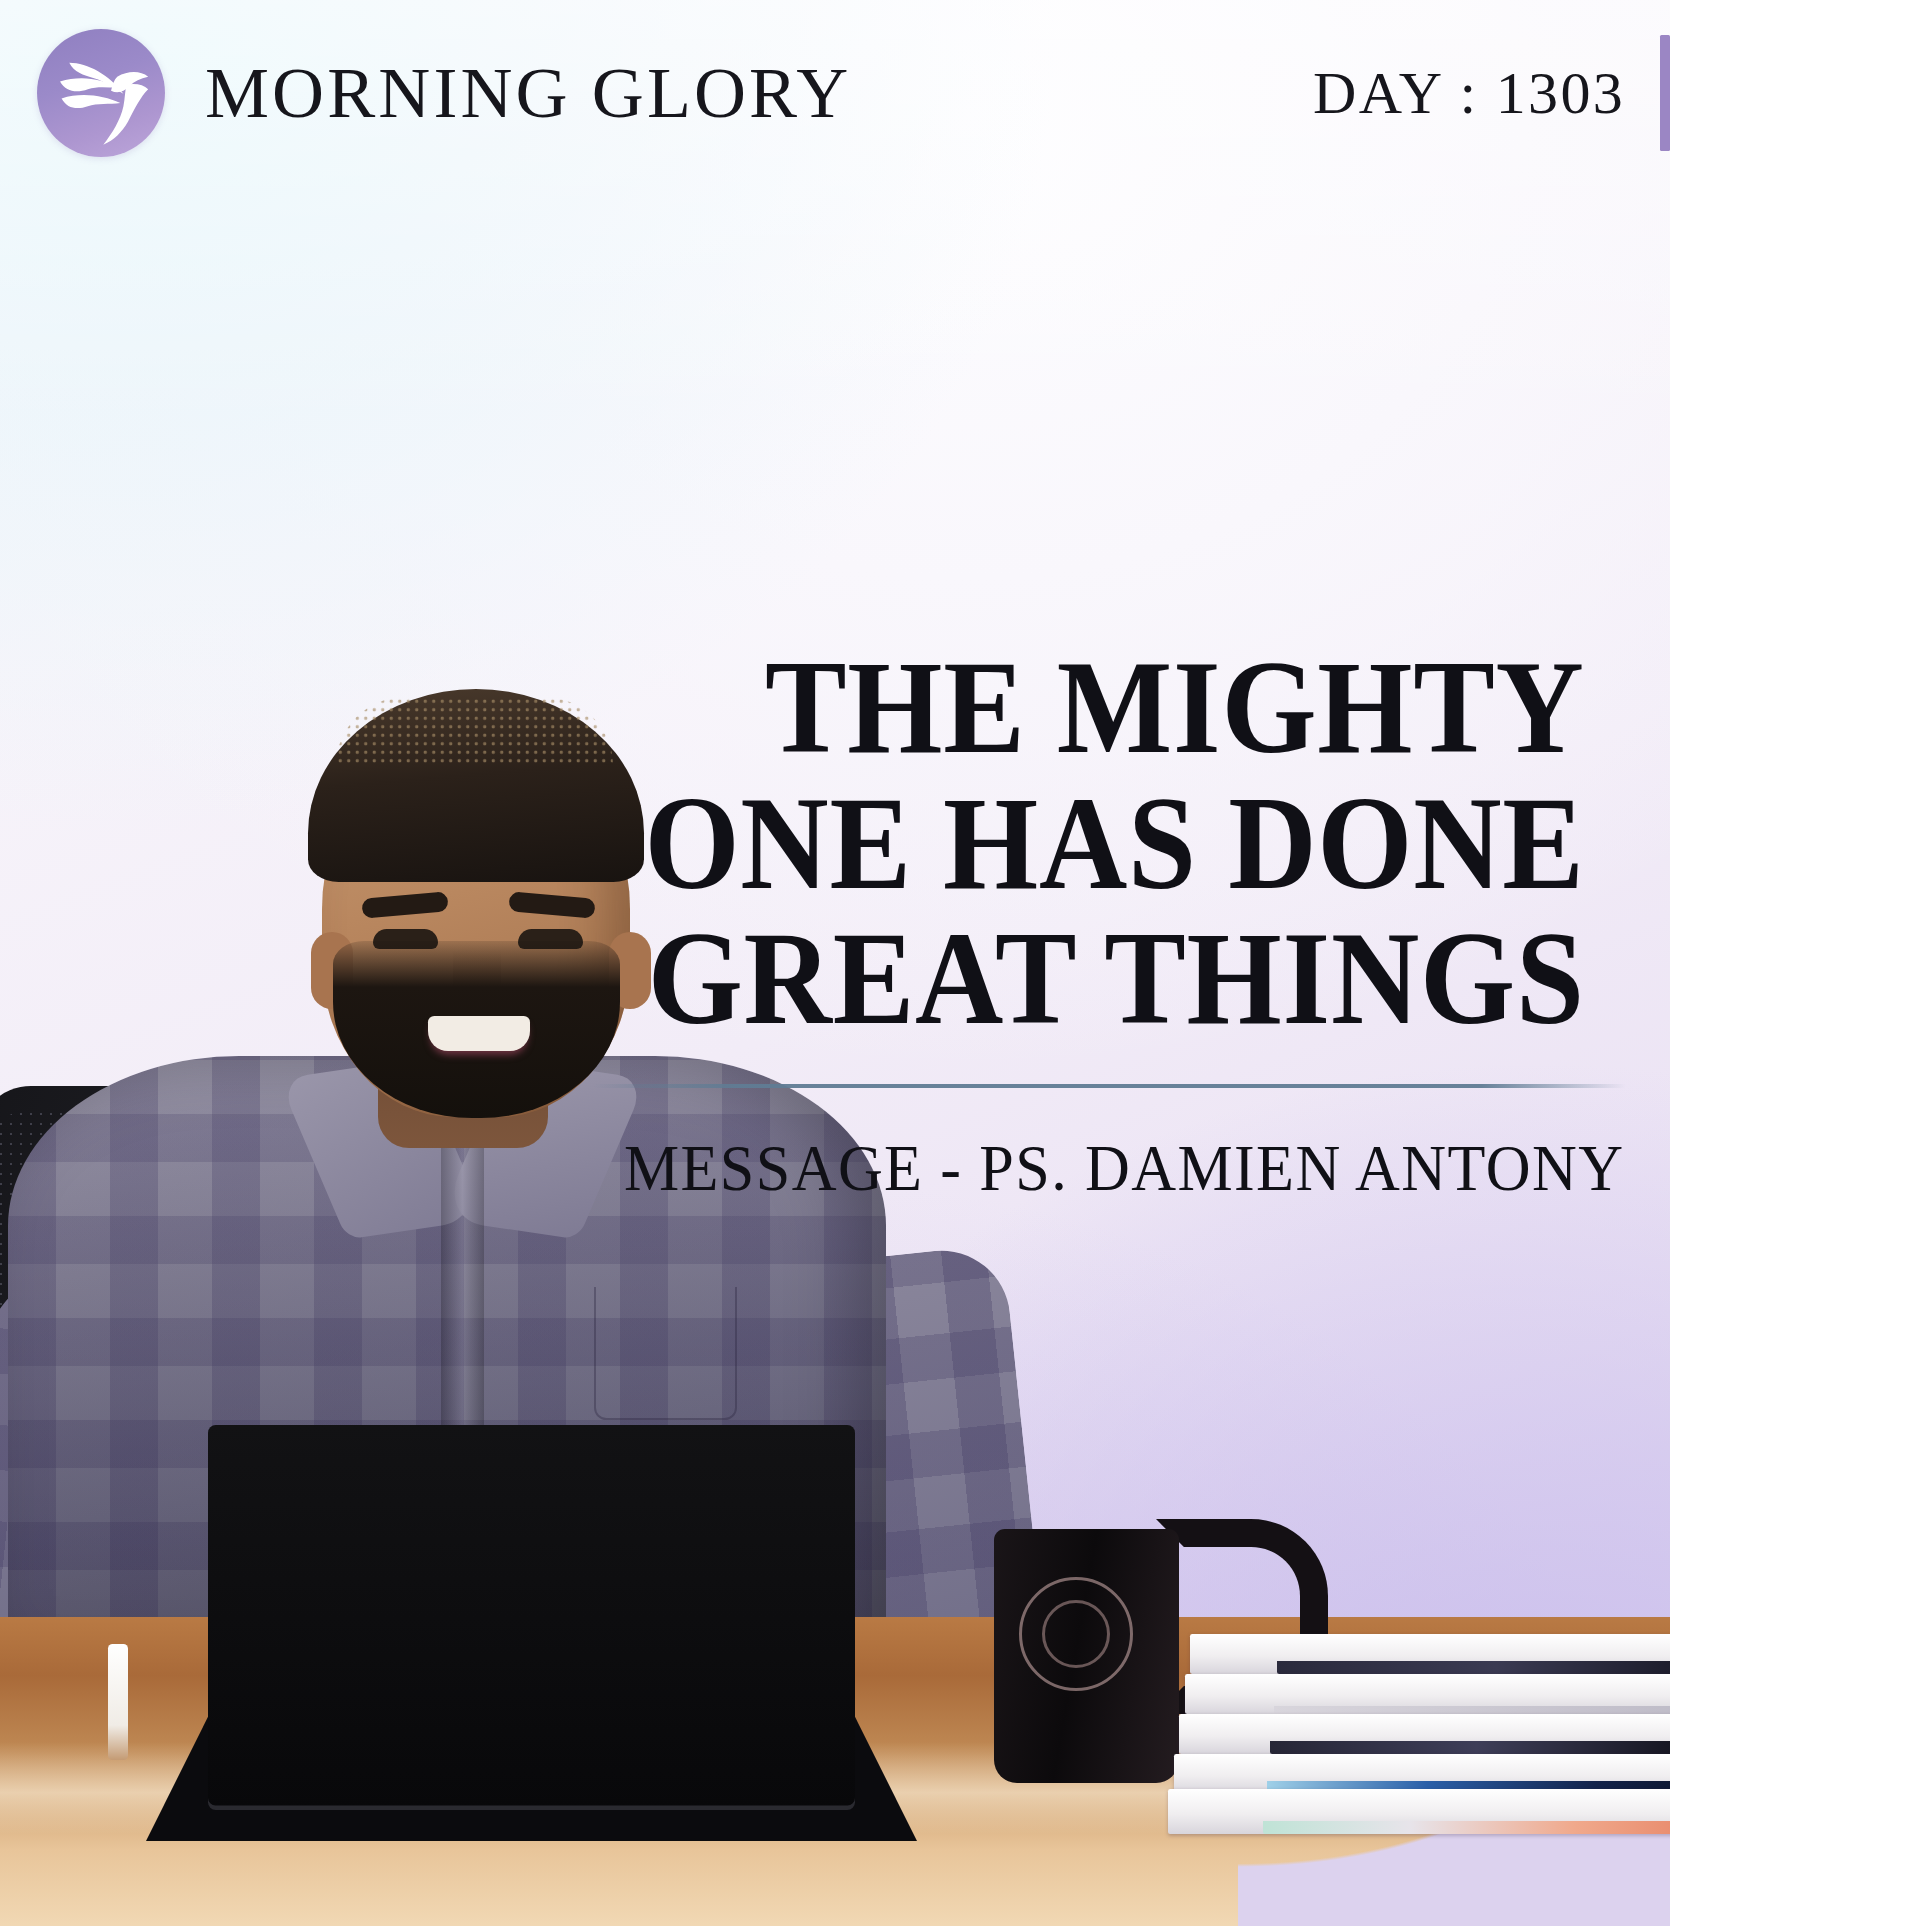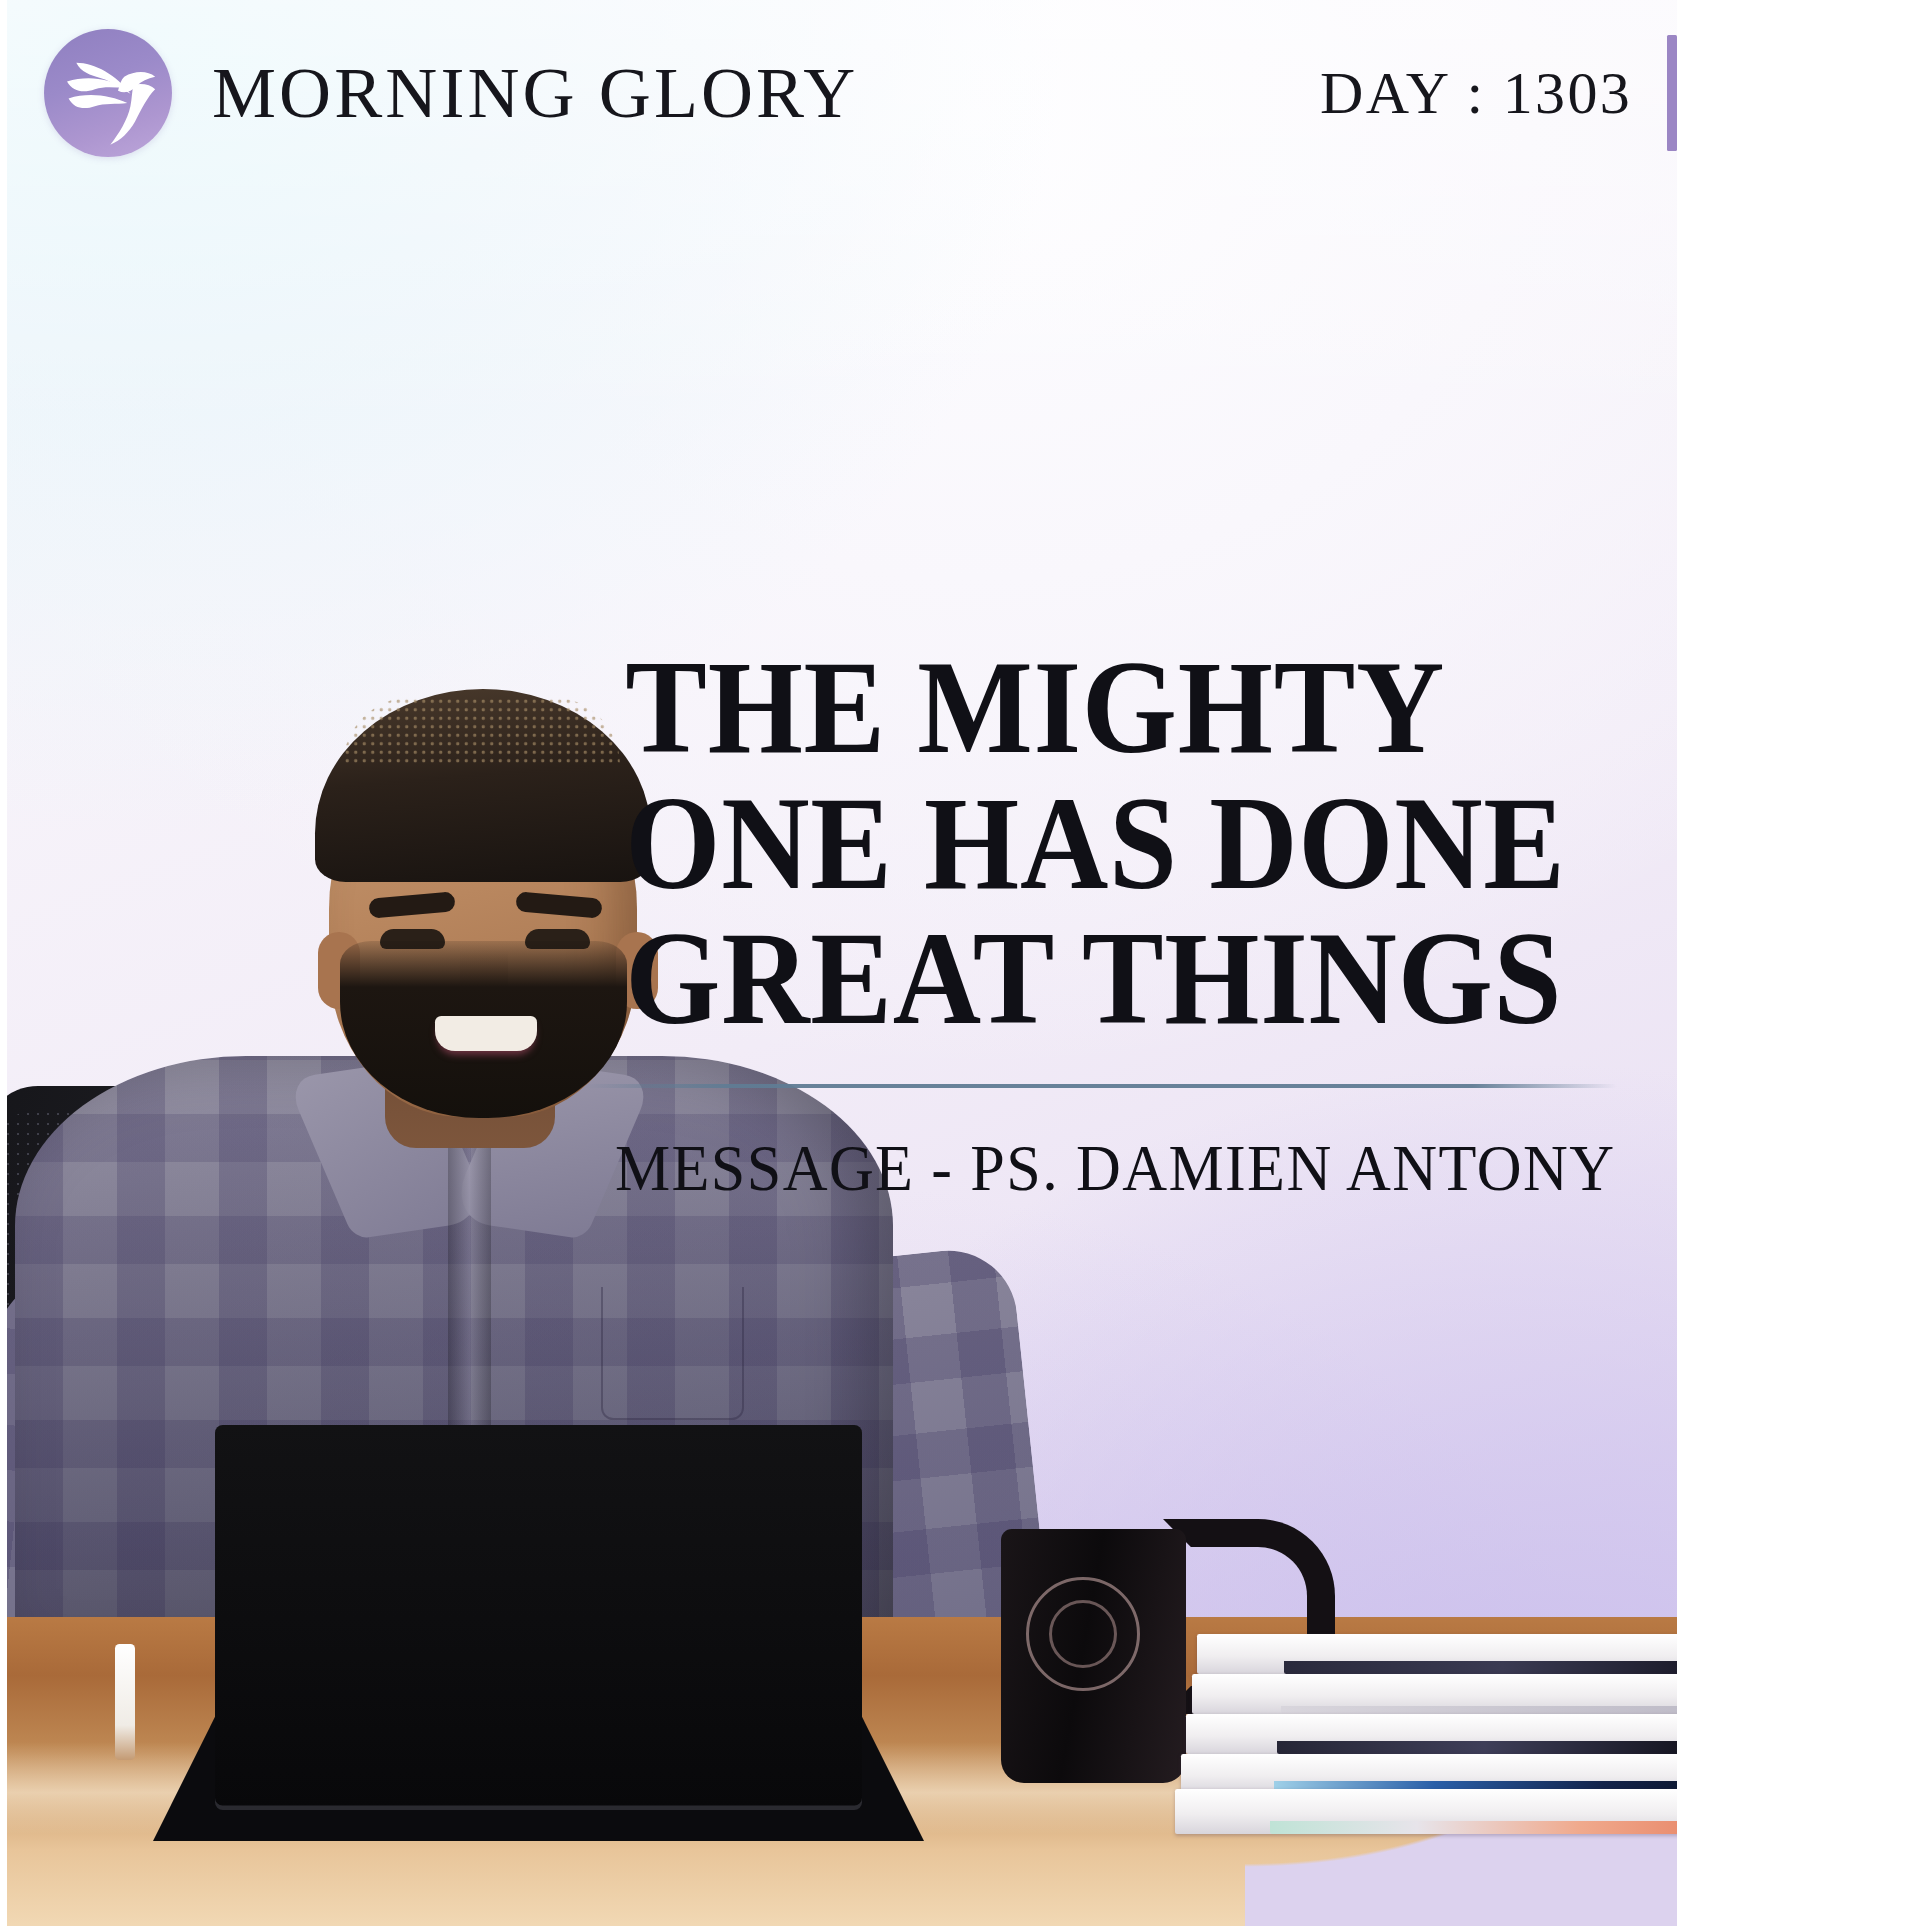--- a/index.html
+++ b/index.html
@@ -11,21 +11,20 @@
   body {
     font-family: "Liberation Serif", serif;
   }
 
   .poster {
     position: relative;
     width: 1670px;
     height: 1926px;
     overflow: hidden;
     background: #5eead4;
-    margin-left: 7px;
   }
 
   
   .bg-base {
     position: absolute;
     inset: 0;
     background:
       radial-gradient(120% 90% at 8% 2%, #e4f7fb 0%, #edf6fb 18%, rgba(237,246,251,0) 46%),
       radial-gradient(110% 80% at 58% 6%, #fdfdff 0%, #f9f7fc 30%, rgba(249,247,252,0) 62%),
       linear-gradient(160deg, #eef8fb 0%, #f7f4fa 26%, #f2ecf7 52%, #e9e0f3 76%, #dcd2ee 100%);
@@ -430,25 +429,25 @@
   .book.b3 { bottom: 80px; left: 0px; width: 505px; }
   .book.b3 .band { background: linear-gradient(90deg, #262636 0%, #3e3e58 50%, #14141f 100%); }
   .book.b4 { bottom: 40px; left: -4.6px; width: 515px; }
   .book.b4 .band { background: linear-gradient(90deg, #9fd0e8 0%, #2a5fa8 38%, #13234a 78%, #0d1730 100%); }
   .book.b5 { bottom: 0px; left: -10.8px; width: 527px; height: 45px; }
   .book.b5 .band { background: linear-gradient(90deg, #bfe3d6 0%, #e7e4ea 34%, #f0a98c 72%, #e8886a 100%); }
 
   
   .textblock {
     position: absolute;
-    right: 60px;
+    right: 44px;
     top: 640px;
     width: 1033px;
     z-index: 45;
-    text-align: left;
+    text-align: right;
   }
   .headline {
     font-family: "Liberation Serif", serif;
     color: #101016;
     font-size: 133px;
     line-height: 1.02;
     letter-spacing: 0.8px;
     transform: scaleX(0.92);
     transform-origin: center;
     margin: 0;

